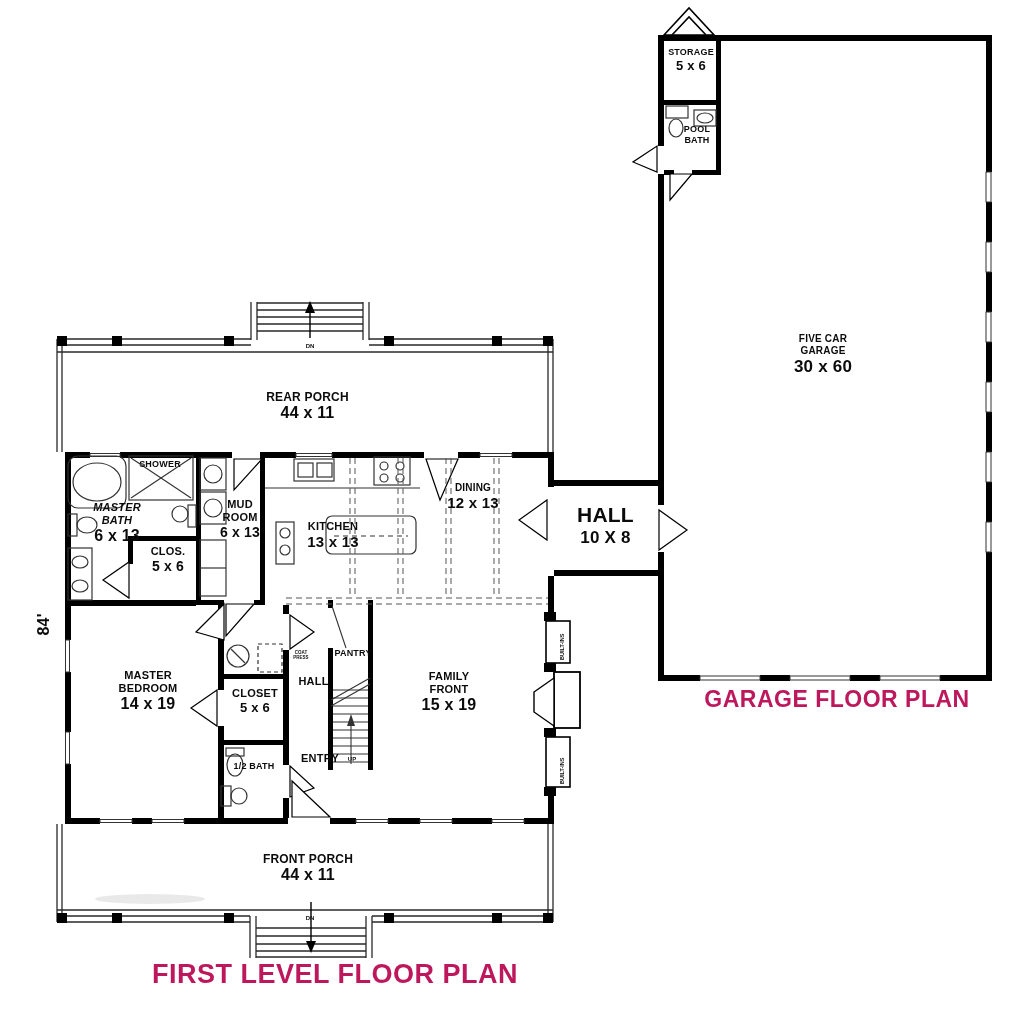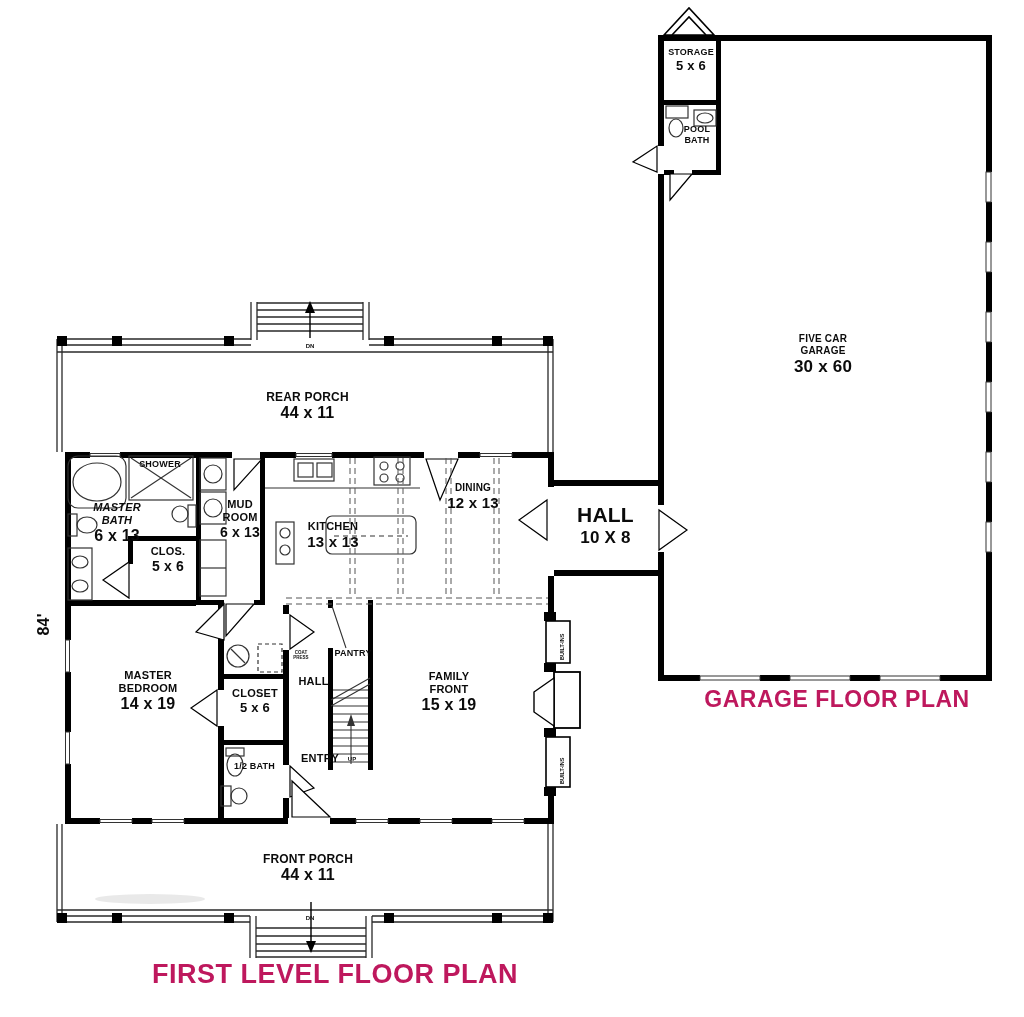--- a/index.html
+++ b/index.html
@@ -324,21 +324,21 @@
   <div class="lbl" style="left:417px;top:670px;width:64px;">
     <span class="nm" style="font-size:11px;">FAMILY FRONT</span>
     <span class="sz" style="font-size:16px;">15 x 19</span>
   </div>
 
   <div class="lbl" style="left:294px;top:752px;width:52px;">
     <span class="nm" style="font-size:11px;">ENTRY</span>
   </div>
 
   <div class="lbl" style="left:233px;top:761px;width:42px;">
-    <span class="nm" style="font-size:9px;text-align:right;">1/2 BATH</span>
+    <span class="nm" style="font-size:9px;">1/2 BATH</span>
   </div>
 
   <div class="lbl" style="left:258px;top:852px;width:100px;">
     <span class="nm" style="font-size:12px;">FRONT PORCH</span>
     <span class="sz" style="font-size:16px;">44 x 11</span>
   </div>
 
   <div class="lbl" style="left:661px;top:47px;width:60px;">
     <span class="nm" style="font-size:9px;">STORAGE</span>
     <span class="sz" style="font-size:13px;">5 x 6</span>

